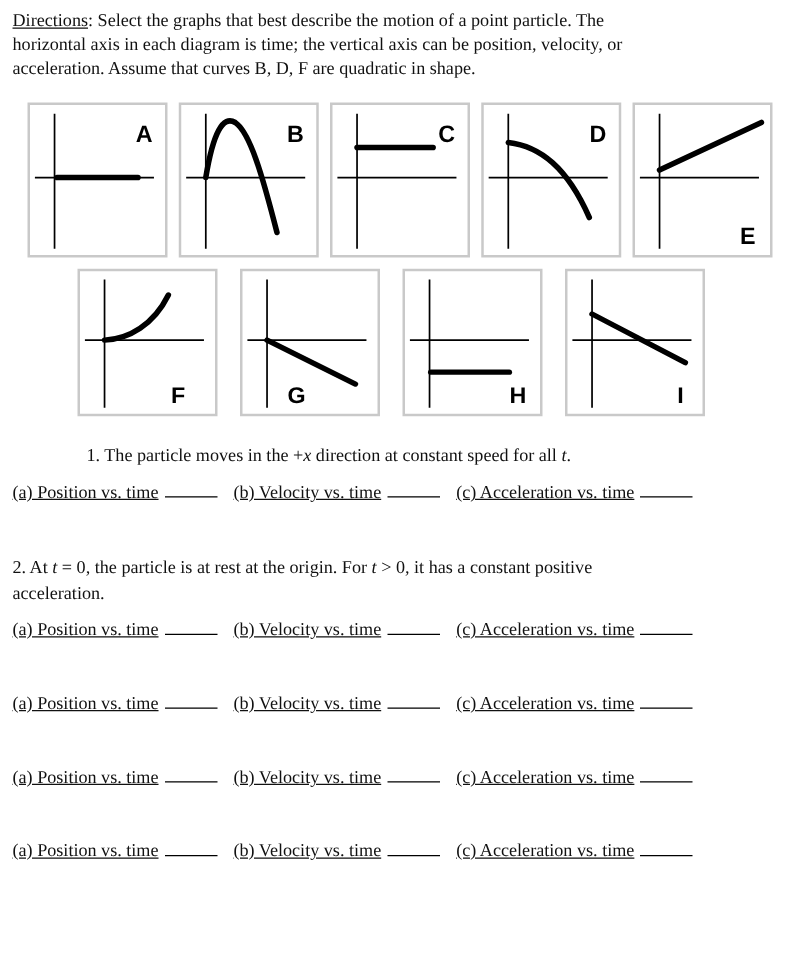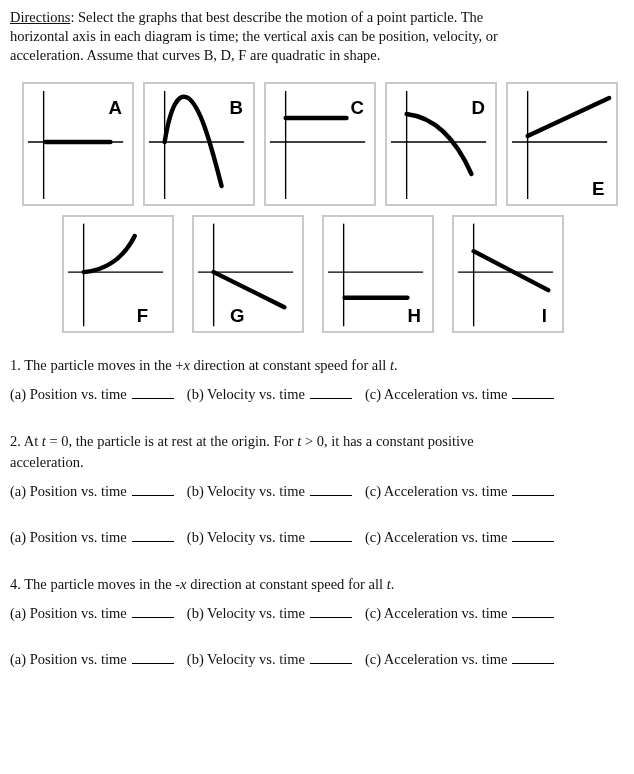--- a/index.html
+++ b/index.html
@@ -19,25 +19,25 @@
     width:112px;flex:0 0 auto;
   }
   .grow1 .gbox{height:124px;}
   .grow2 .gbox{height:118px;}
   .gbox svg{display:block;width:100%;height:100%;}
   .glabel{
     font-family:"Liberation Sans",sans-serif;font-weight:bold;
     font-size:19px;fill:#000;
   }
   .questions{margin-top:22px;}
-  .question{margin-top:27px;}
-  .question:first-child{margin-top:0;}
+  .question{margin-top:40px;}
+  .question:first-child{margin-top:0;text-align:center;}
   .qprompt{margin:0 0 9px 0;max-width:608px;line-height:21px;}
   .answers{display:flex;align-items:baseline;}
-  .apart{white-space:nowrap;}
+  .apart{white-space:nowrap;text-decoration:underline;}
   .apart + .apart{margin-left:13px;}
   .blank{
     display:inline-block;width:42px;height:12px;margin-left:5px;
     border-bottom:1px solid #000;
   }
 </style>
 </head>
 <body>
 
 <div class="page">
@@ -145,21 +145,20 @@
     <div class="answers">
   <span class="apart"><span class="alabel">(a) Position vs. time</span><span class="blank"></span></span>
 
   <span class="apart"><span class="alabel">(b) Velocity vs. time</span><span class="blank"></span></span>
 
   <span class="apart"><span class="alabel">(c) Acceleration vs. time</span><span class="blank"></span></span>
 </div>
   </div>
 
   <div class="question">
-    <p class="qprompt"><span>4. The particle moves in the -</span><span class="it">x</span><span> direction at constant speed for all </span><span class="it">t</span><span>.</span></p>
     <div class="answers">
   <span class="apart"><span class="alabel">(a) Position vs. time</span><span class="blank"></span></span>
 
   <span class="apart"><span class="alabel">(b) Velocity vs. time</span><span class="blank"></span></span>
 
   <span class="apart"><span class="alabel">(c) Acceleration vs. time</span><span class="blank"></span></span>
 </div>
   </div>
 
   <div class="question">

